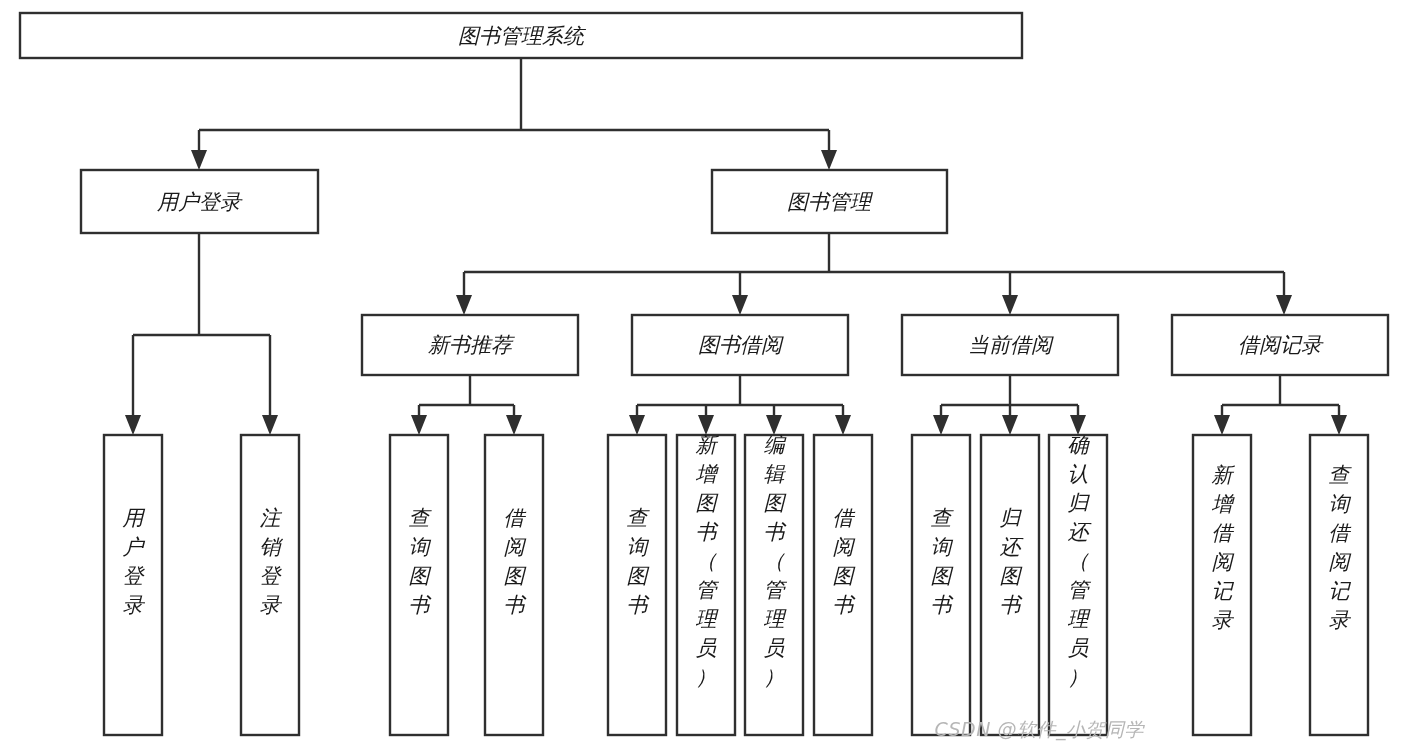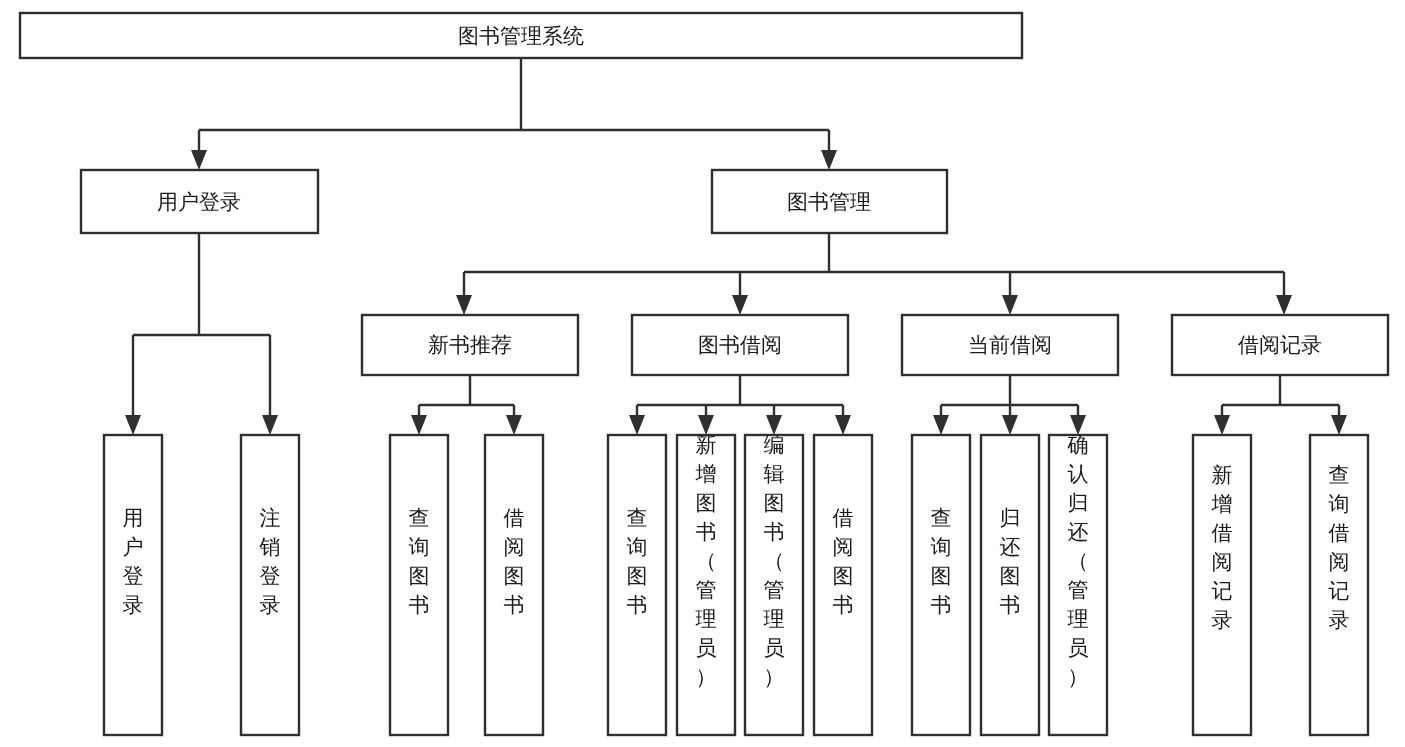--- a/index.html
+++ b/index.html
@@ -11,20 +11,21 @@
     width: 1405px;
     height: 747px;
     font-family: "DejaVu Sans", "Liberation Sans", sans-serif;
     overflow: hidden;
   }
   #diagram-root {
     position: relative;
     width: 1152px;
     height: 747px;
     background: #ffffff;
+    font-style: italic;
   }
   svg.flow {
     position: absolute;
     top: 0;
     left: 0;
     width: 1405px;
     height: 747px;
   }
   .node-box {
     fill: #ffffff;
@@ -229,13 +230,14 @@
       <text class="node-label-v" x="1222" y="482"><tspan x="1222" dy="0">新</tspan><tspan x="1222" dy="29">增</tspan><tspan x="1222" dy="29">借</tspan><tspan x="1222" dy="29">阅</tspan><tspan x="1222" dy="29">记</tspan><tspan x="1222" dy="29">录</tspan></text>
     </g>
 
     <g>
       <rect class="node-box" x="1310" y="435" width="58" height="300"></rect>
       <text class="node-label-v" x="1339" y="482"><tspan x="1339" dy="0">查</tspan><tspan x="1339" dy="29">询</tspan><tspan x="1339" dy="29">借</tspan><tspan x="1339" dy="29">阅</tspan><tspan x="1339" dy="29">记</tspan><tspan x="1339" dy="29">录</tspan></text>
     </g>
 
   </svg>
 
+  <div class="watermark">CSDN @软件_小贺同学</div>
 </div>
 
 </body></html>

